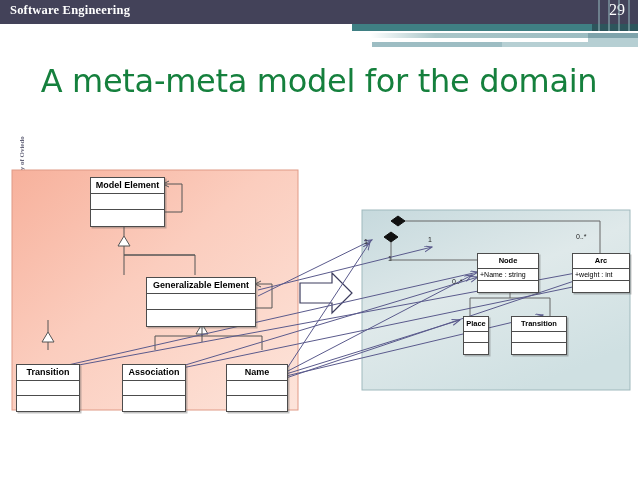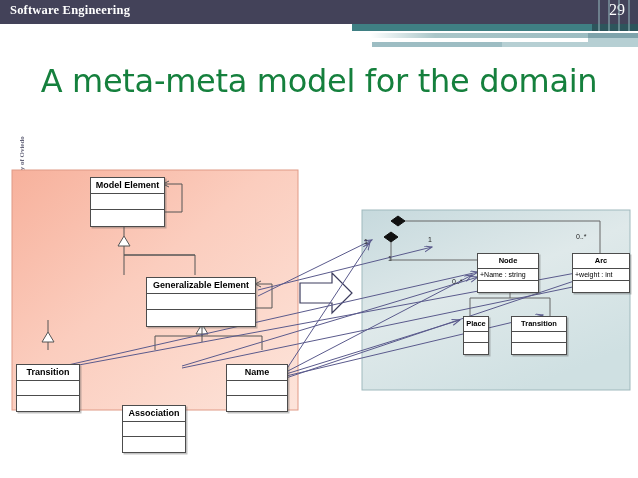--- a/index.html
+++ b/index.html
@@ -281,21 +281,21 @@
       <div class="e" style="height:16px;"></div>
       <div class="e" style="height:16px;"></div>
     </div>
 
     <div class="uml big" style="left:16px; top:244px; width:64px;">
       <div class="t">Transition</div>
       <div class="e" style="height:15px;"></div>
       <div class="e" style="height:15px;"></div>
     </div>
 
-    <div class="uml big" style="left:122px; top:244px; width:64px;margin-top:41px;">
+    <div class="uml big" style="left:122px; top:244px; width:64px;">
       <div class="t">Association</div>
       <div class="e" style="height:15px;"></div>
       <div class="e" style="height:15px;"></div>
     </div>
 
     <div class="uml big" style="left:226px; top:244px; width:62px;">
       <div class="t">Name</div>
       <div class="e" style="height:15px;"></div>
       <div class="e" style="height:15px;"></div>
     </div>

